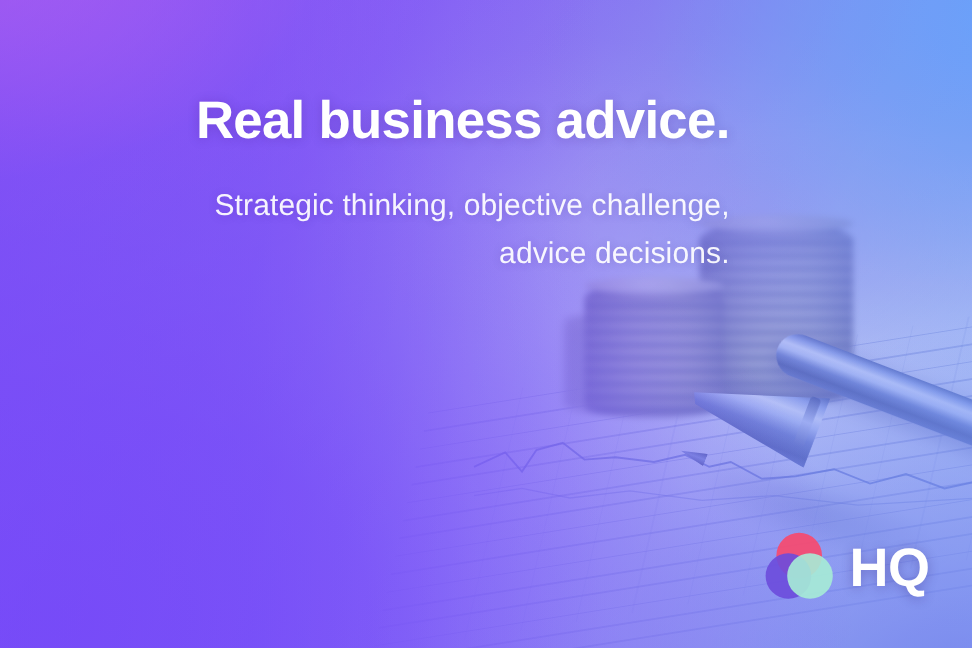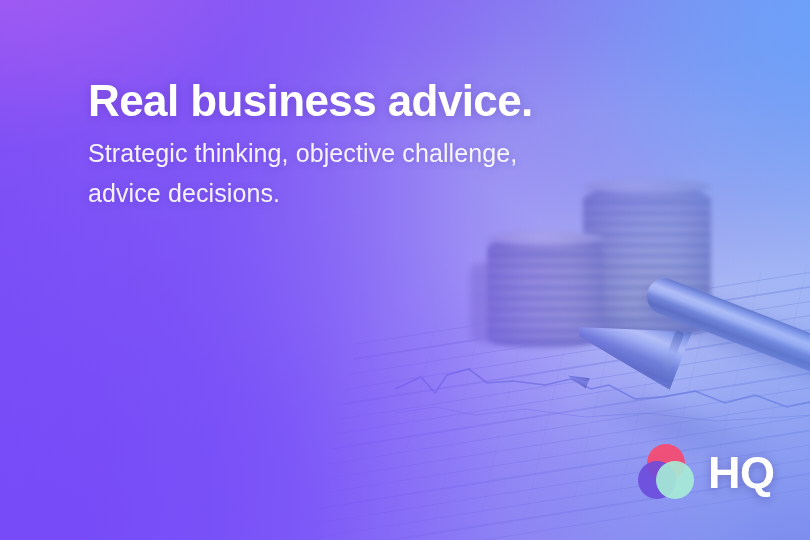--- a/index.html
+++ b/index.html
@@ -173,28 +173,28 @@
     mix-blend-mode:screen;
     background:linear-gradient(115deg, rgba(140,70,230,.38) 0%, rgba(110,80,240,.30) 45%, rgba(80,130,240,.26) 100%);
   }
   
   .grad-left{
     position:absolute; left:0; top:0; width:62%; height:100%;
     background:linear-gradient(to right, rgba(108,66,246,.55) 0%, rgba(108,66,246,.42) 42%, rgba(108,66,246,.10) 78%, rgba(108,66,246,0) 100%);
   }
 
   
-  .copy{ position:absolute; left:88px; top:78px; width:520px; }
+  .copy{ position:absolute; left:88px; top:78px; width:520px;text-align:right; }
   .headline{
     font-size:44px; font-weight:700; color:#ffffff;
     letter-spacing:-.6px; line-height:1.06;
     text-shadow:0 1px 10px rgba(50,20,120,.22);
   }
   .subhead{
-    margin-top:8px;
+    margin-top:26px;
     font-size:25px; font-weight:400; line-height:1.62;
     color:rgba(255,255,255,.93);
     letter-spacing:.1px;
     text-shadow:0 1px 8px rgba(50,20,120,.18);
   }
   .subhead span{ display:block; }
 
   
   .logo{
     position:absolute; left:638px; top:444px;

